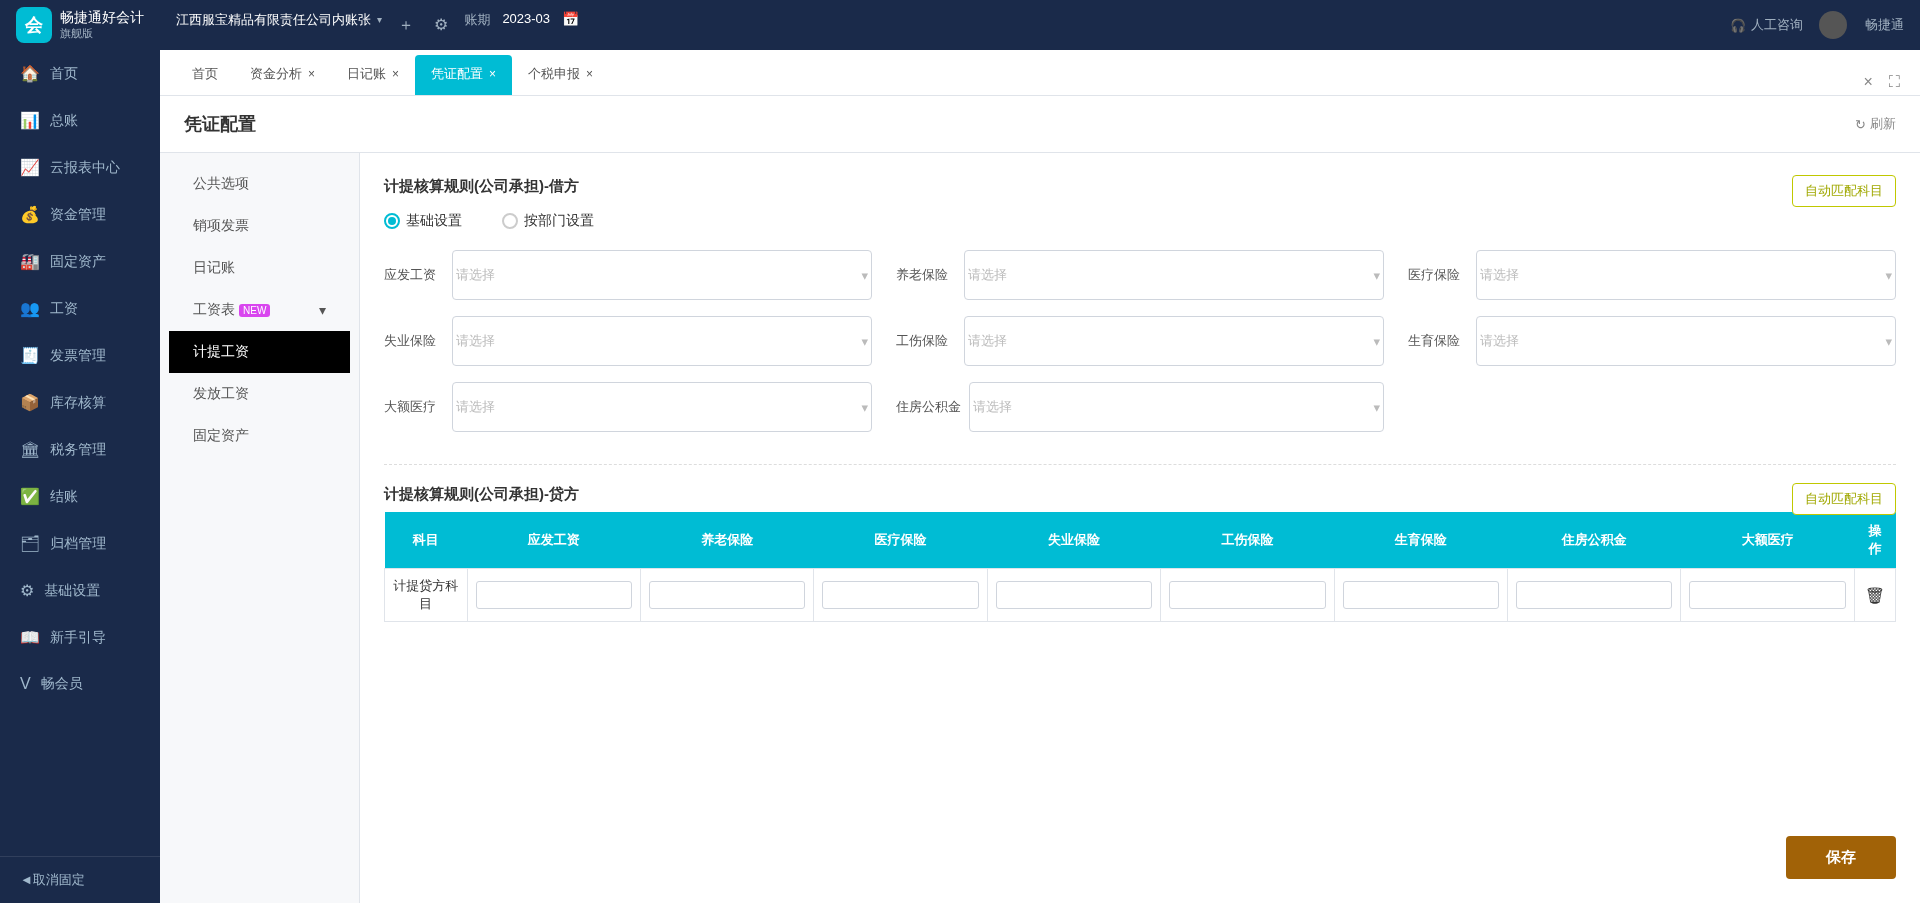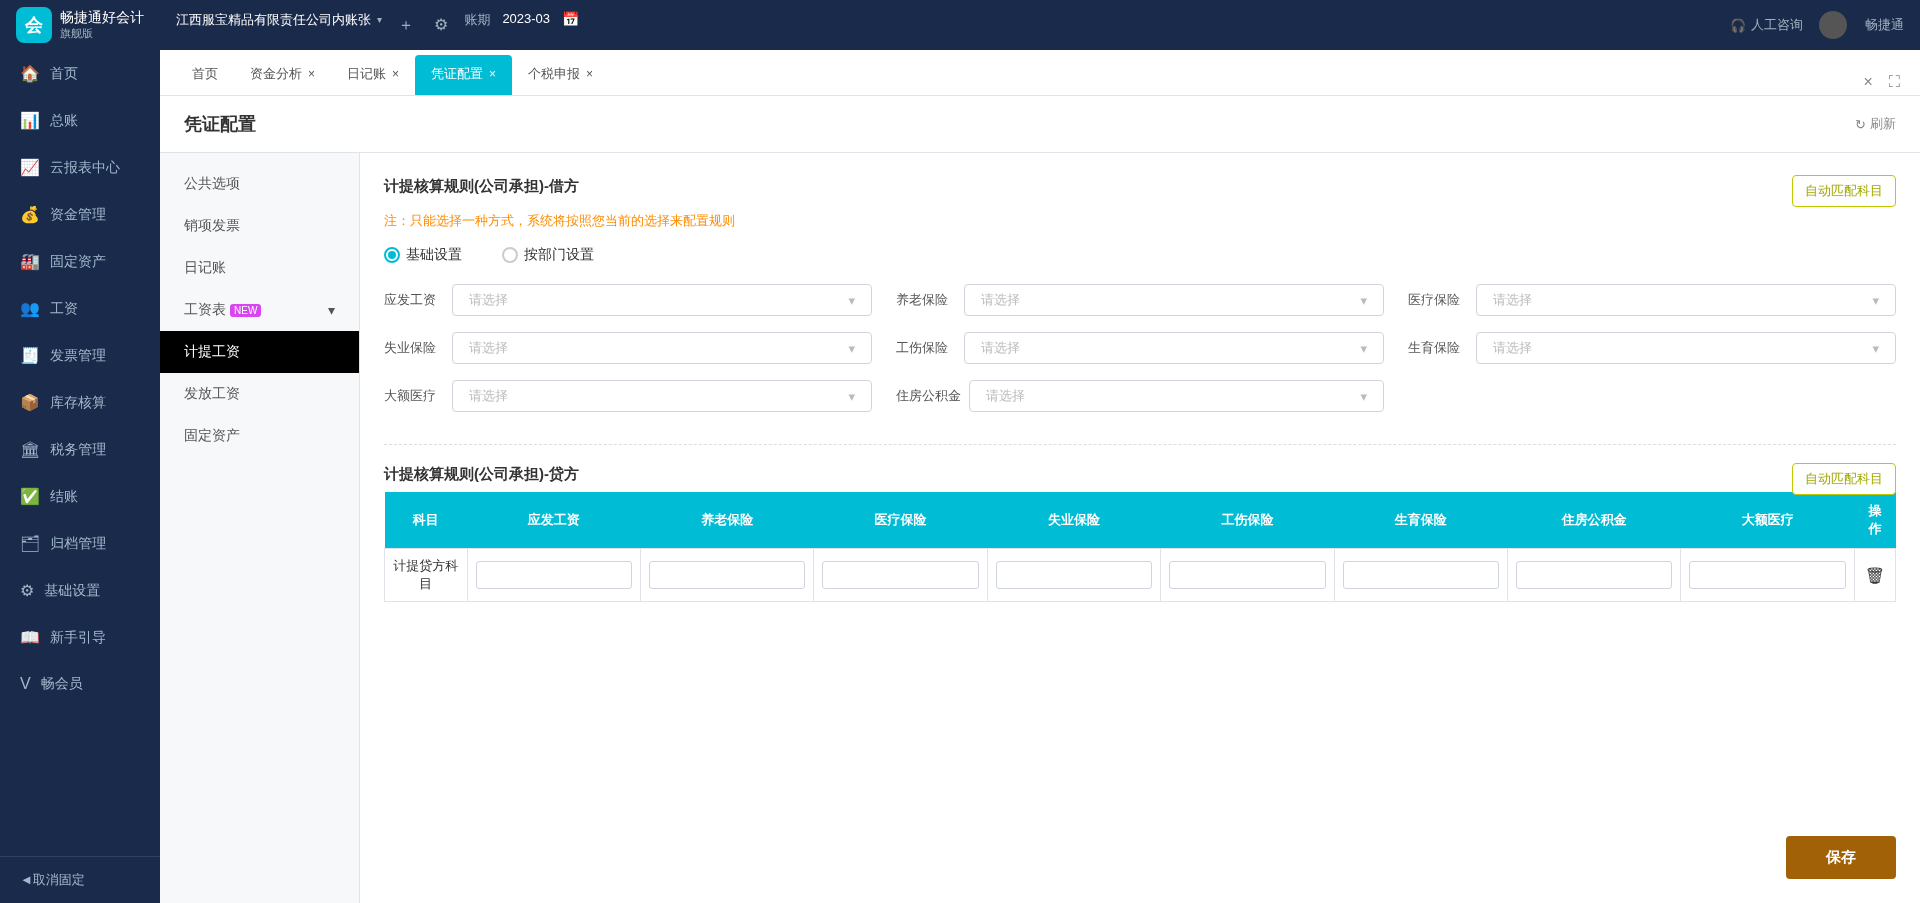--- a/index.html
+++ b/index.html
@@ -149,21 +149,21 @@
       display: flex;
       flex: 1;
       overflow: hidden;
     }
 
     
     .left-nav {
       width: 200px;
       background: #f7f8fa;
       border-right: 1px solid #e0e4ea;
-      padding: 10px 0;
+      padding: 10px 9px;
       flex-shrink: 0;
       overflow-y: auto;
     }
     .left-nav-item {
       padding: 12px 24px;
       font-size: 14px;
       color: #555;
       cursor: pointer;
     }
     .left-nav-item.active {
@@ -216,25 +216,25 @@
       display: grid;
       grid-template-columns: repeat(3, 1fr);
       gap: 16px 24px;
       margin-bottom: 16px;
     }
     .form-field {
       display: flex; align-items: center; gap: 8px;
     }
     .form-label { font-size: 13px; color: #555; white-space: nowrap; min-width: 60px; }
     .form-select {
-      flex: 1; height: 32px;
+      flex: 1; height: 50px;
       border: 1px solid #d0d5dd;
       border-radius: 4px;
       display: flex; align-items: center; justify-content: space-between;
-      padding: 0 16px;
+      padding: 0 3px;
       font-size: 13px; color: #bbb;
       cursor: pointer; background: white;
     }
 
     
     .auto-match-btn {
       position: absolute; right: 24px;
       border: 1px solid #c0c800;
       color: #a0a800;
       background: white;
@@ -446,21 +446,20 @@
         <div class="left-nav-item">固定资产</div>
       </div>
 
       <div class="right-content">
 
         <div class="section">
           <div style="display:flex; align-items:center; justify-content:space-between; margin-bottom:8px;">
             <span class="section-title">计提核算规则(公司承担)-借方</span>
             <button class="auto-match-btn">自动匹配科目</button>
           </div>
-          <div class="note-text">注：只能选择一种方式，系统将按照您当前的选择来配置规则</div>
 
           <div class="radio-group">
             <div class="radio-item">
               <div class="radio-circle checked"></div>
               <span>基础设置</span>
             </div>
             <div class="radio-item">
               <div class="radio-circle unchecked"></div>
               <span>按部门设置</span>
             </div>

